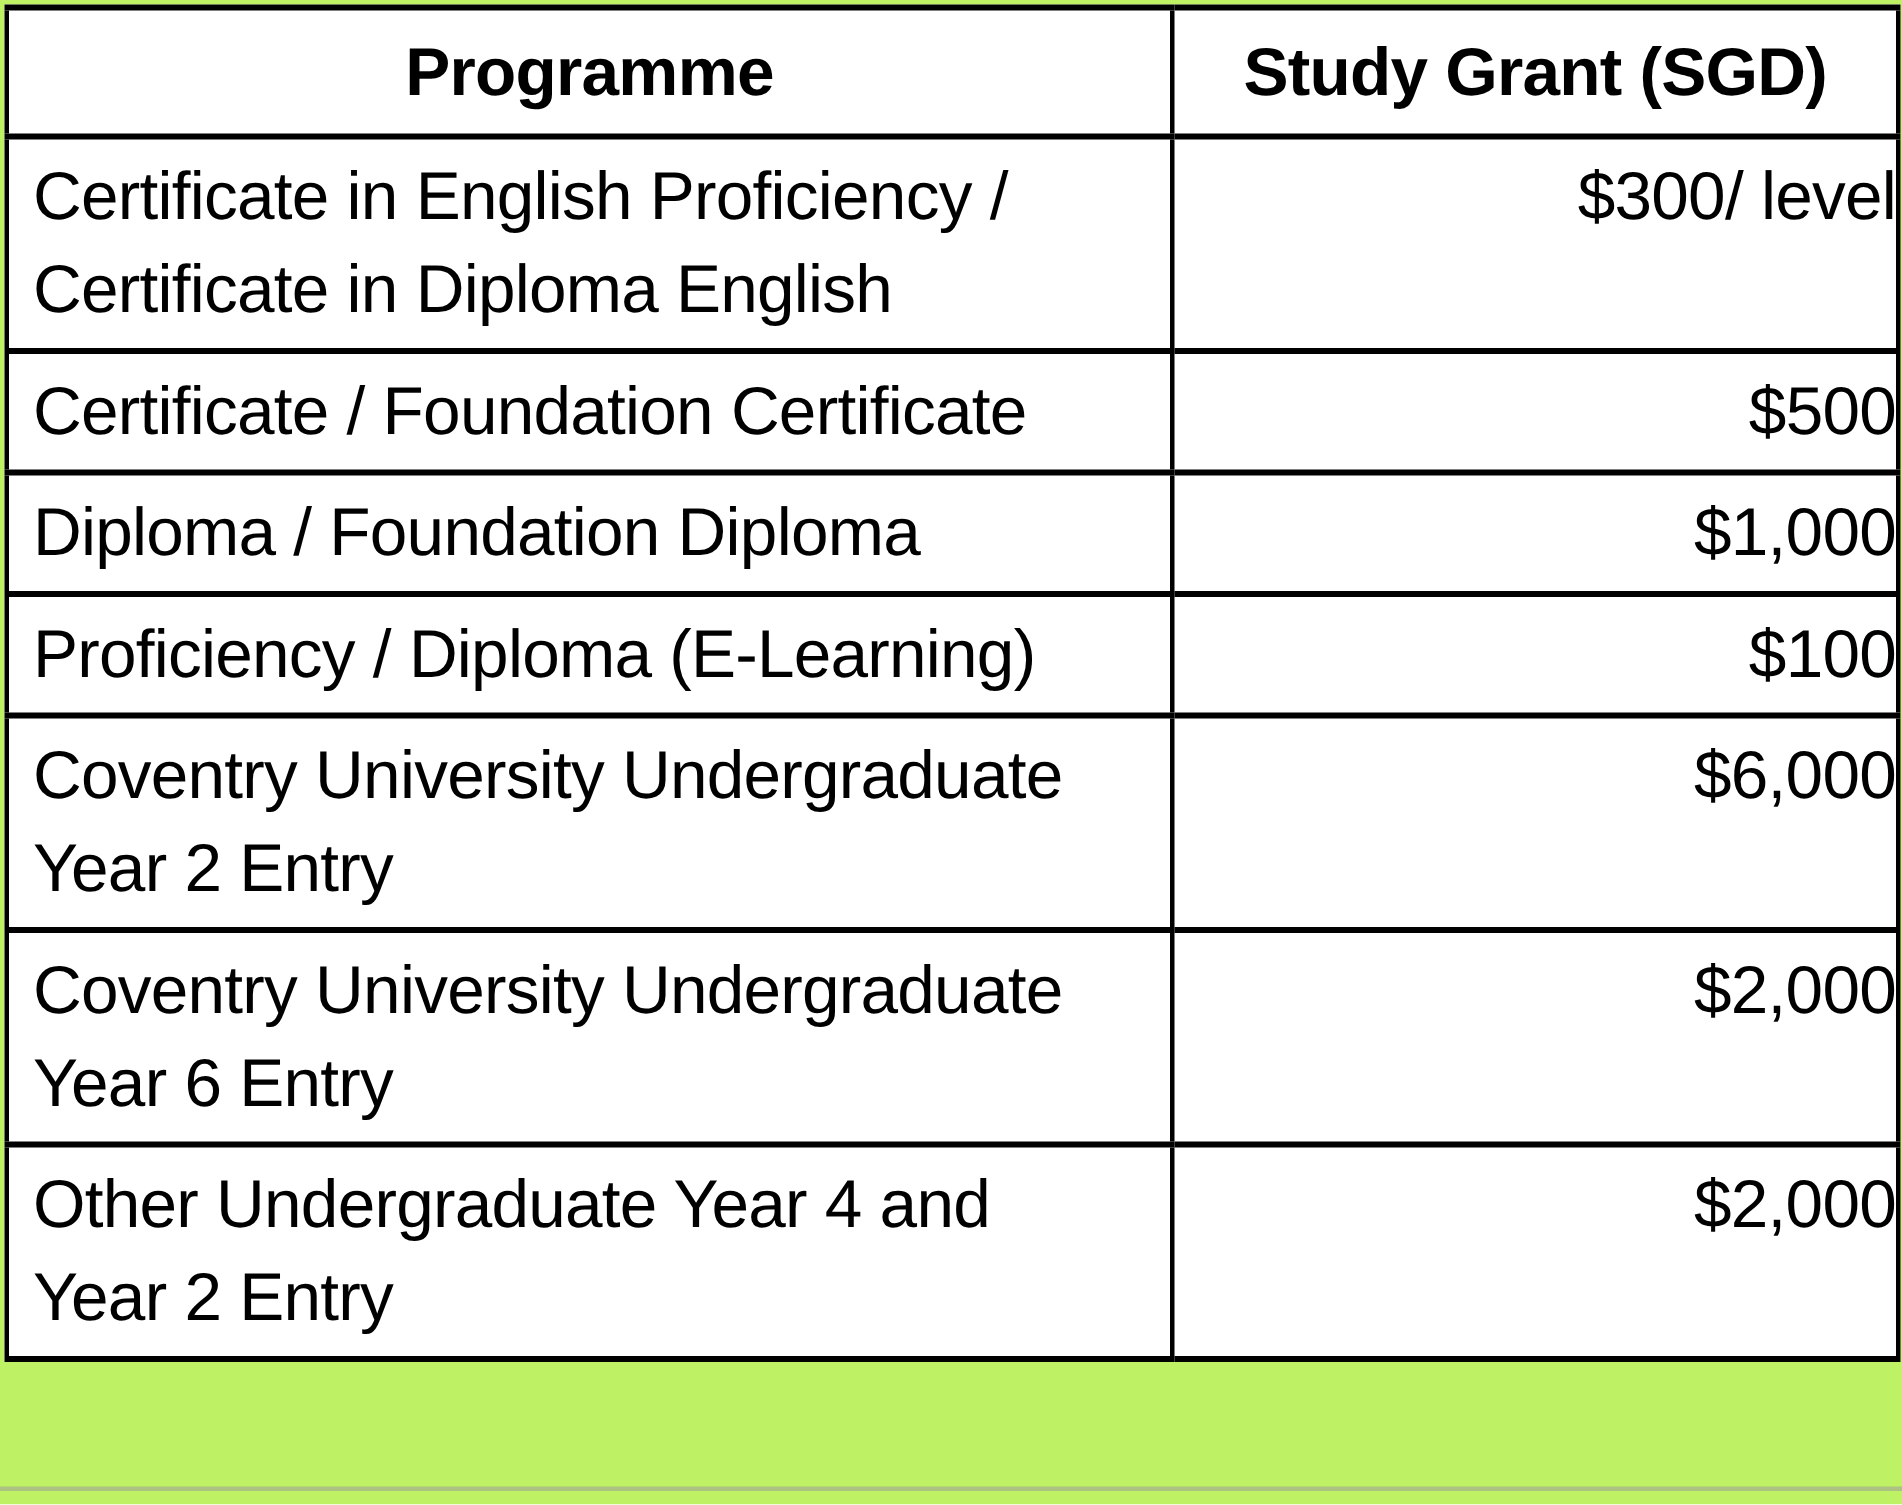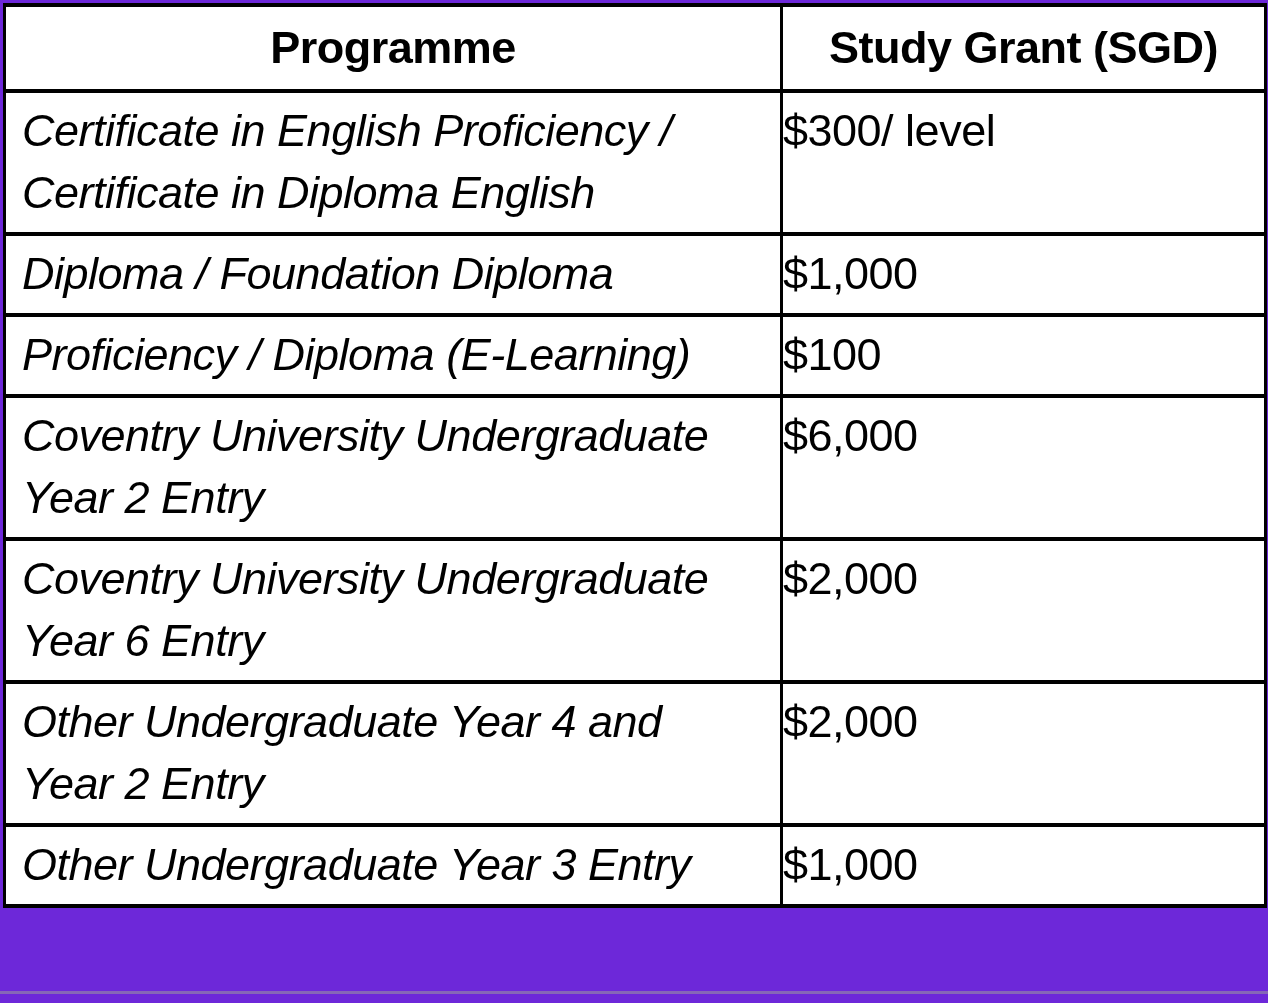--- a/index.html
+++ b/index.html
@@ -6,21 +6,21 @@
     margin: 0;
     padding: 0;
     background: #ffffff;
     font-family: "Liberation Sans", sans-serif;
     color: #000000;
   }
   .page {
     position: relative;
     width: 1268px;
     height: 1003px;
-    background: #6d28d9;
+    background: #bef264;
     overflow: hidden;
   }
   table.grant-table {
     position: absolute;
     left: 3px;
     top: 3px;
     width: 1261px;
     table-layout: fixed;
     border-collapse: collapse;
     background: #ffffff;
@@ -41,28 +41,27 @@
   .grant-table th {
     font-weight: bold;
     text-align: center;
     padding: 10px 4px 10px 4px;
     line-height: 62px;
     white-space: nowrap;
   }
   td.programme-cell {
     text-align: left;
     padding: 7px 6px 8px 16px;
-    font-style: italic;
   }
   td.programme-cell .line {
     line-height: 62px;
     white-space: nowrap;
   }
   td.grant-cell {
-    text-align: left;
+    text-align: right;
     padding: 7px 0 8px 0;
     line-height: 62px;
     white-space: nowrap;
   }
   .shadow-line {
     position: absolute;
     left: 0;
     top: 991px;
     width: 1268px;
     height: 3px;
@@ -88,20 +87,26 @@
     <tbody>
         <tr>
           <td class="programme-cell">
             <div class="line">Certificate in English Proficiency /</div>
             <div class="line">Certificate in Diploma English</div>
           </td>
           <td class="grant-cell">$300/ level</td>
         </tr>
         <tr>
           <td class="programme-cell">
+            <div class="line">Certificate / Foundation Certificate</div>
+          </td>
+          <td class="grant-cell">$500</td>
+        </tr>
+        <tr>
+          <td class="programme-cell">
             <div class="line">Diploma / Foundation Diploma</div>
           </td>
           <td class="grant-cell">$1,000</td>
         </tr>
         <tr>
           <td class="programme-cell">
             <div class="line">Proficiency / Diploma (E-Learning)</div>
           </td>
           <td class="grant-cell">$100</td>
         </tr>
@@ -119,22 +124,16 @@
           </td>
           <td class="grant-cell">$2,000</td>
         </tr>
         <tr>
           <td class="programme-cell">
             <div class="line">Other Undergraduate Year 4 and</div>
             <div class="line">Year 2 Entry</div>
           </td>
           <td class="grant-cell">$2,000</td>
         </tr>
-        <tr>
-          <td class="programme-cell">
-            <div class="line">Other Undergraduate Year 3 Entry</div>
-          </td>
-          <td class="grant-cell">$1,000</td>
-        </tr>
       </tbody>
   </table>
   <div class="shadow-line"></div>
 </div>
 
 </body></html>

